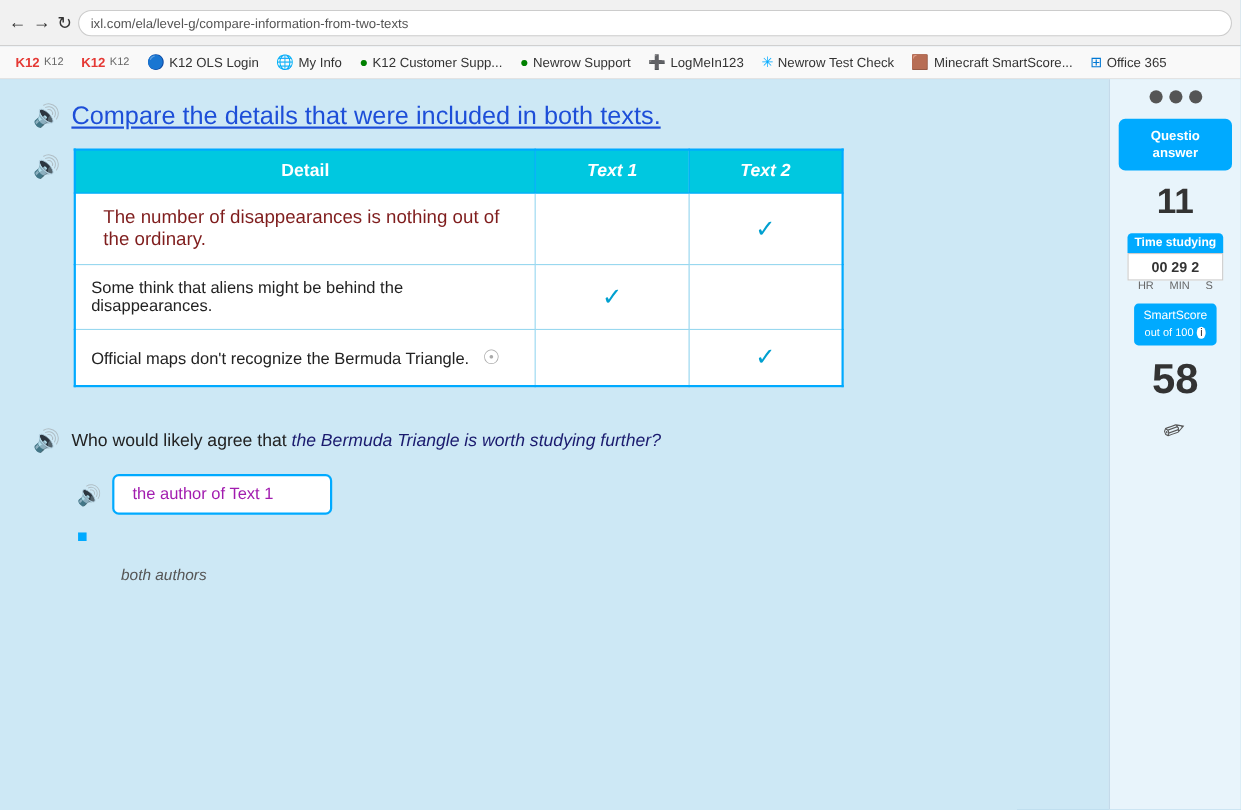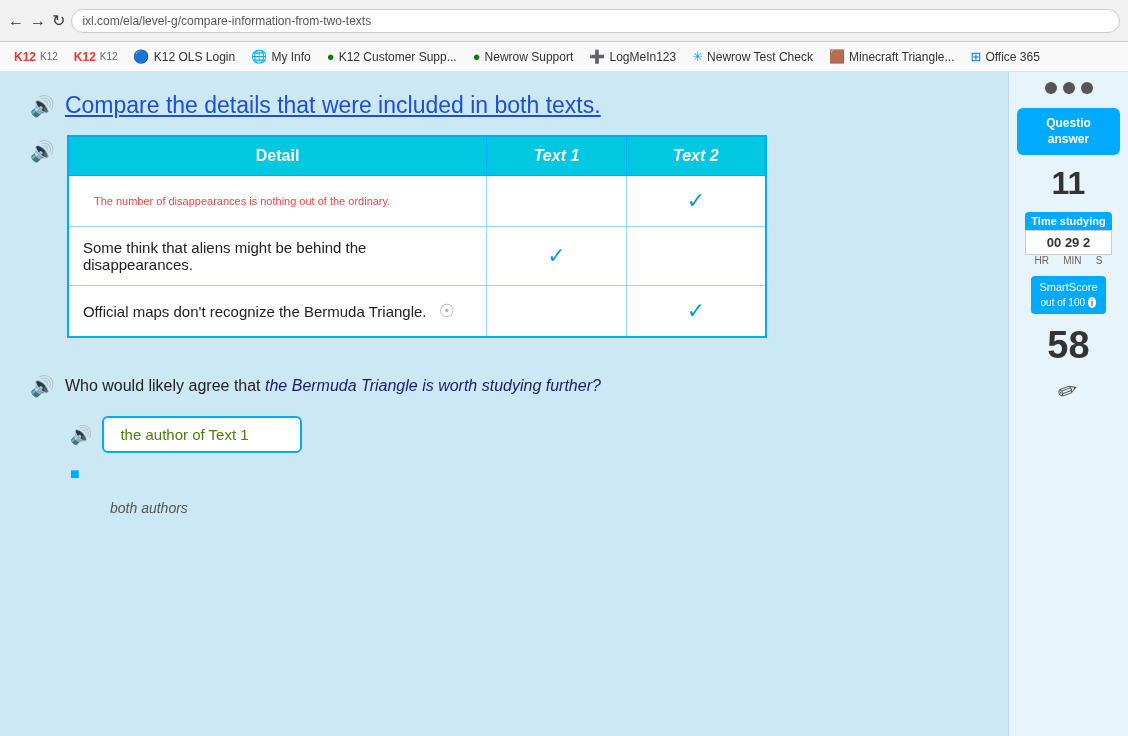--- a/index.html
+++ b/index.html
@@ -255,21 +255,21 @@
     .answer-option {
       display: flex;
       align-items: center;
       gap: 10px;
     }
     .answer-btn {
       border: 2px solid #00aaff;
       border-radius: 6px;
       padding: 8px 16px;
       font-size: 15px;
-      color: #4d7c0f;
+      color: #a21caf;
       background: white;
       cursor: pointer;
       min-width: 200px;
       text-align: left;
     }
     .answer-btn.selected {
       background: #e0f5ff;
       border-color: #0090cc;
     }
     .answer-option-speaker {
@@ -319,21 +319,21 @@
   <div class="bookmark-item">
     <span class="bm-icon">➕</span>
     <span>LogMeIn123</span>
   </div>
   <div class="bookmark-item">
     <span class="bm-icon" style="color:#00aaff;">✳</span>
     <span>Newrow Test Check</span>
   </div>
   <div class="bookmark-item">
     <span class="bm-icon">🟫</span>
-    <span>Minecraft Triangle...</span>
+    <span>Minecraft SmartScore...</span>
   </div>
   <div class="bookmark-item">
     <span class="bm-icon" style="color:#0078d4;">⊞</span>
     <span>Office 365</span>
   </div>
 </div>
 
 <div class="main-content">
 
   <div class="left-panel">
@@ -348,21 +348,21 @@
       <table class="compare-table">
         <thead>
           <tr>
             <th class="detail-header">Detail</th>
             <th class="text-header">Text 1</th>
             <th class="text-header">Text 2</th>
           </tr>
         </thead>
         <tbody>
           <tr>
-            <td style="font-size:11px;color:#ef4444;padding-left:25px;">The number of disappearances is nothing out of the ordinary.</td>
+            <td style="font-size:17px;color:#7f1d1d;padding-left:25px;">The number of disappearances is nothing out of the ordinary.</td>
             <td class="checkmark-cell"></td>
             <td class="checkmark-cell">✓</td>
           </tr>
           <tr>
             <td style="font-size:15px;color:#222;">Some think that aliens might be behind the disappearances.</td>
             <td class="checkmark-cell">✓</td>
             <td class="checkmark-cell"></td>
           </tr>
           <tr>
             <td style="font-size:15px;color:#222;">

